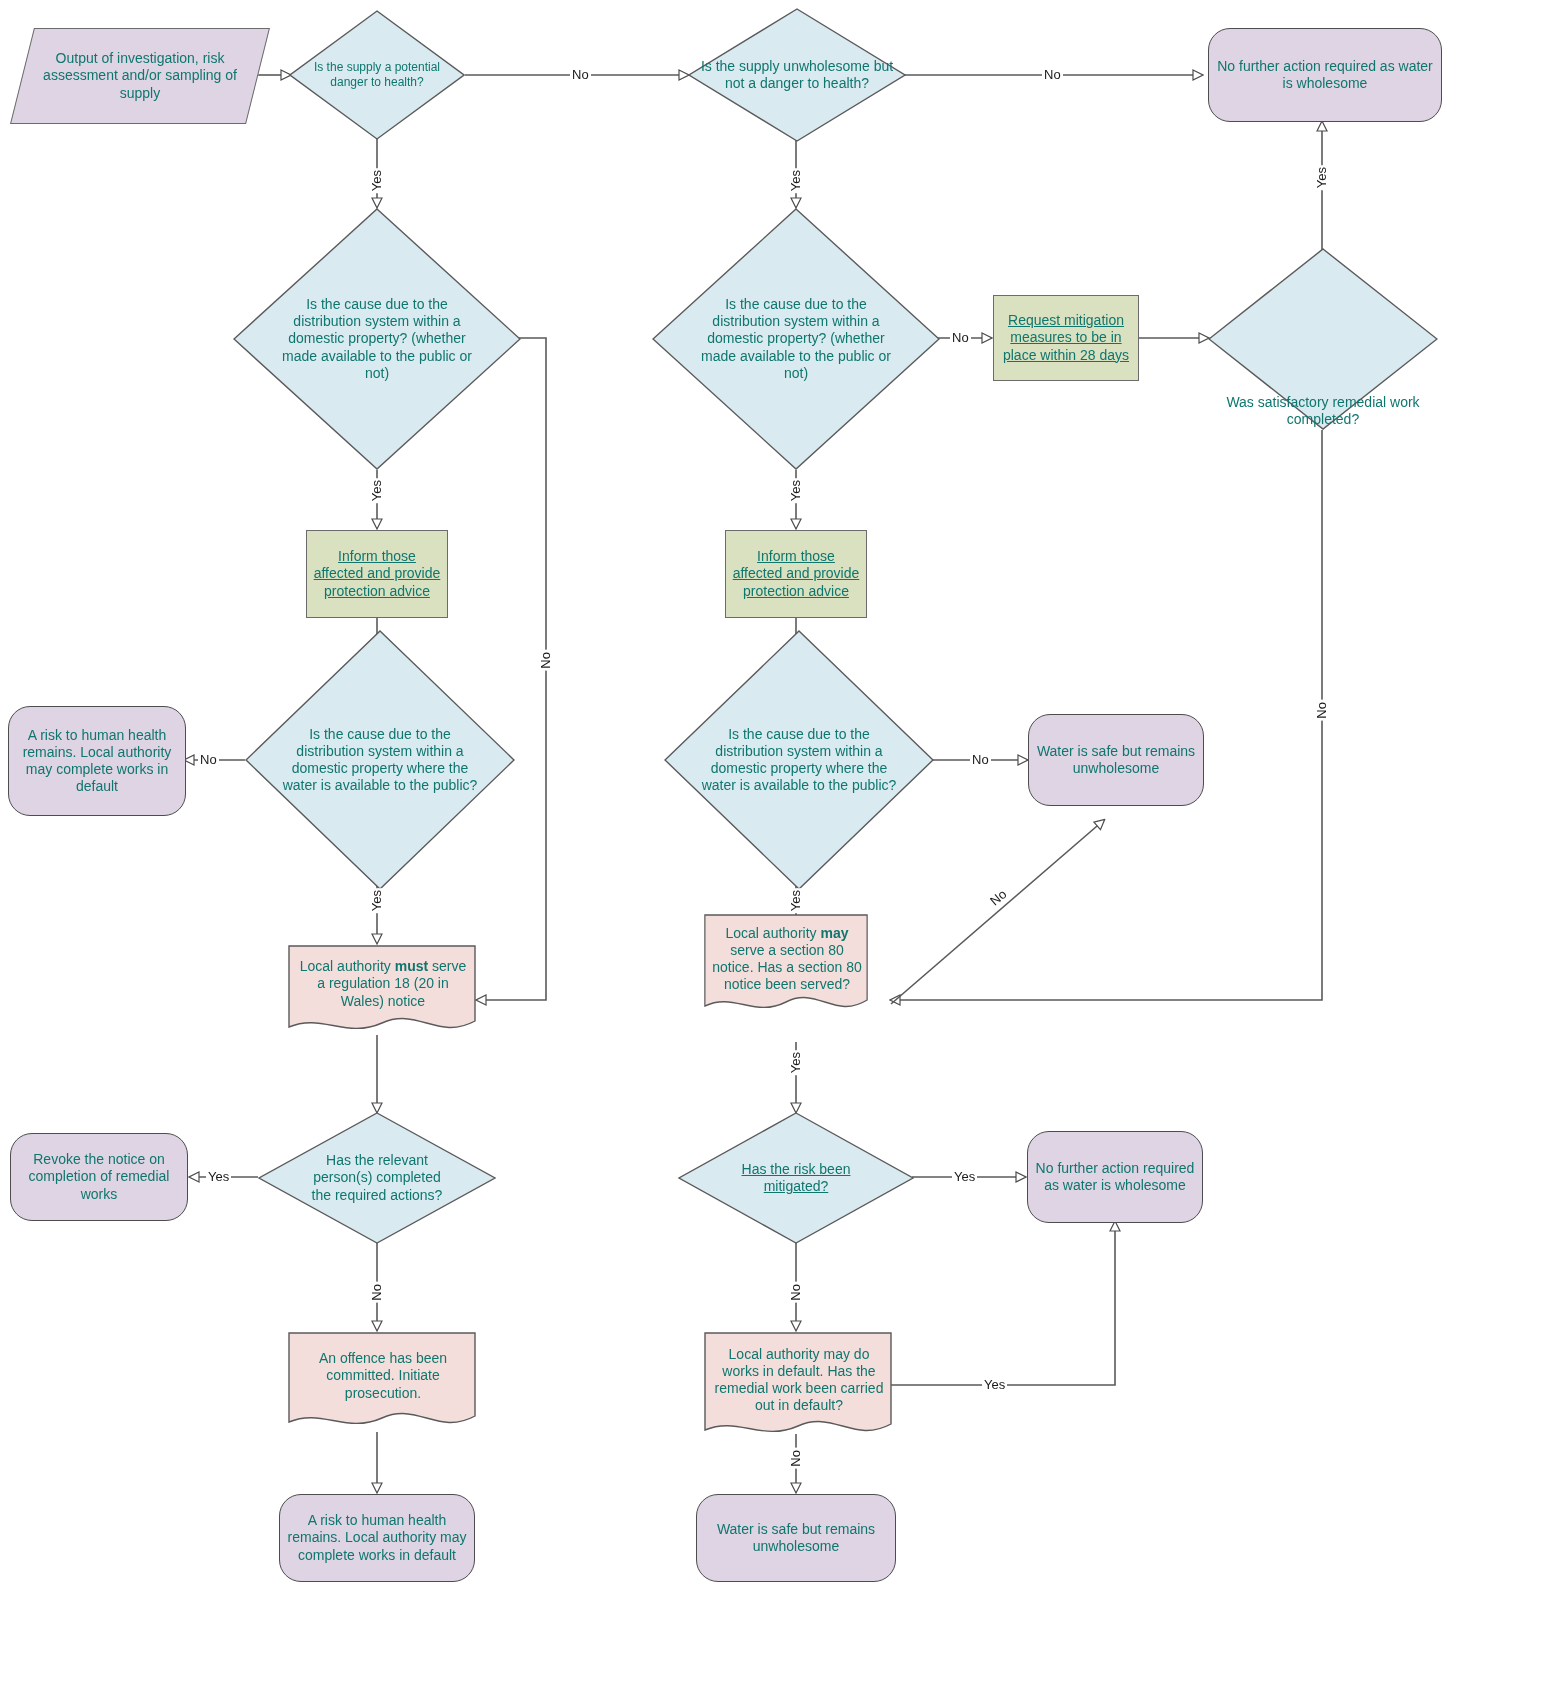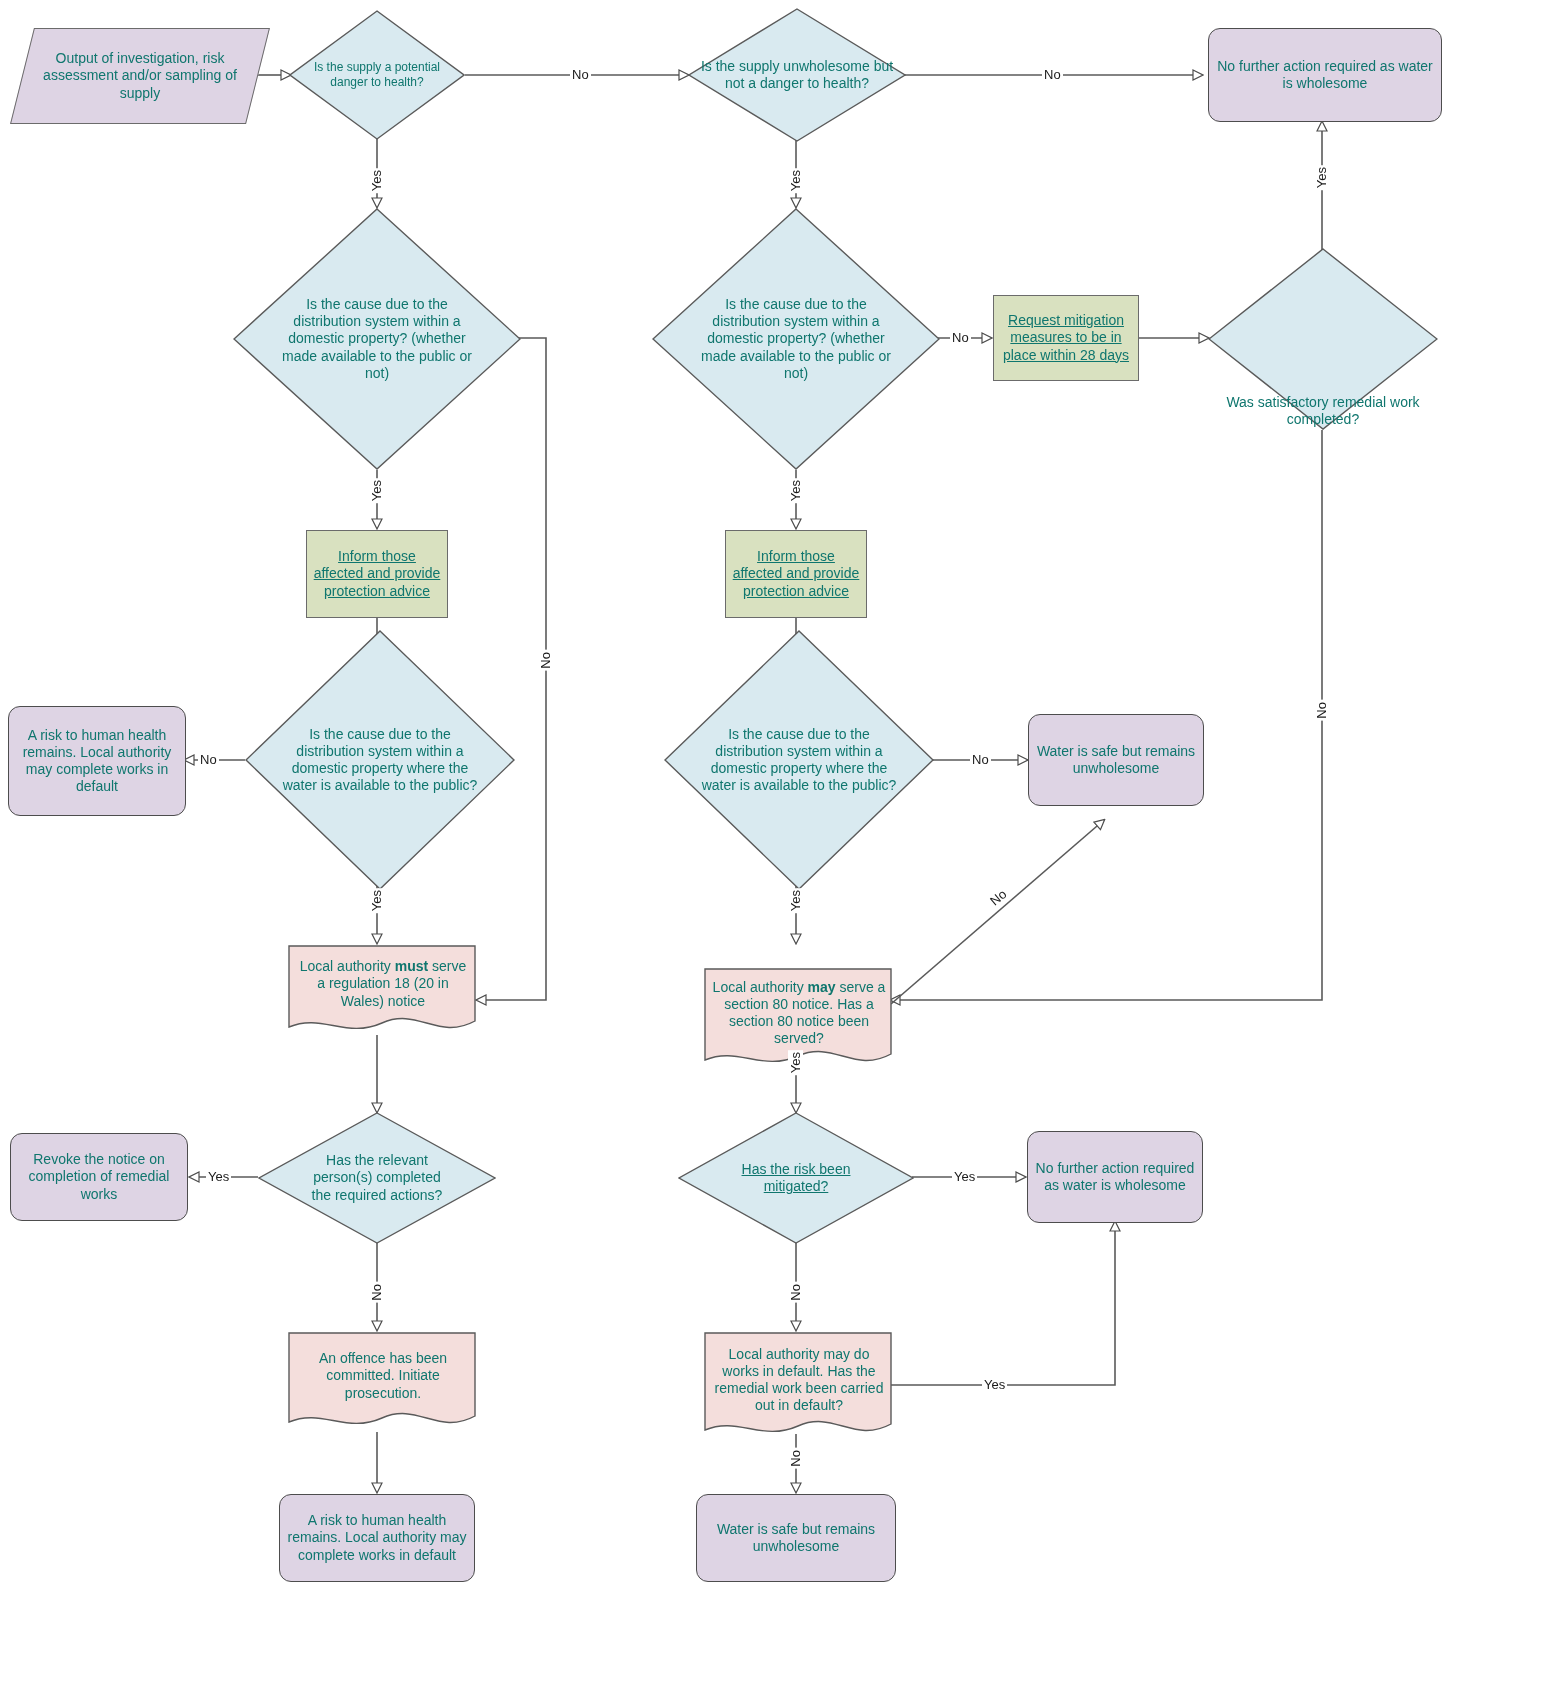--- a/index.html
+++ b/index.html
@@ -17,21 +17,21 @@
 
   
   .diamond{background:transparent;}
   .diamond .dm{position:absolute;left:0;top:0;width:100%;height:100%;}
   .diamond .txt{position:relative;z-index:2;}
 
   
   .proc{background:#d9e1c0;border:1px solid #6b6b6b;text-decoration:underline;}
 
   
-  .term{background:#ded4e4;border:1px solid #4d4d4d;border-radius:12px;}
+  .term{background:#ded4e4;border:1px solid #4d4d4d;border-radius:22px;}
 
   
   .doc{background:transparent;}
   .doc .dc{position:absolute;left:0;top:0;width:100%;height:100%;}
   .doc .txt{position:relative;z-index:2;padding-bottom:16px;padding-left:8px;}
 
   .lbl{position:absolute;background:#fff;color:#1a1a1a;font-size:13px;line-height:1;padding:1px 2px;white-space:nowrap;}
   .lbl.vert{writing-mode:vertical-rl;text-orientation:mixed;transform:rotate(180deg);padding:2px 1px;}
   .lbl.diag{transform:rotate(-40deg);transform-origin:center center;}
   b{font-weight:bold;}
@@ -185,21 +185,21 @@
     <span class="txt">Water is safe but remains unwholesome</span>
   </div>
 
   <div class="node doc" style="left:288px;top:945px;width:188px;height:92px;font-size:14px;">
     <svg class="dc" viewBox="0 0 188 92" preserveAspectRatio="none">
       <path d="M1,1 L187,1 L187,76 C150,96 130,62 94,78 C58,94 34,68 1,82 Z" fill="#f4dedc" stroke="#5a5a5a" stroke-width="1.4"></path>
     </svg>
     <span class="txt">Local authority <b>must</b> serve a regulation 18 (20 in Wales) notice</span>
   </div>
 
-  <div class="node doc" style="left:704px;top:968px;width:188px;height:104px;font-size:14px;">
+  <div class="node doc" style="left:704px;top:914px;width:164px;height:104px;font-size:14px;">
     <svg class="dc" viewBox="0 0 188 104" preserveAspectRatio="none">
       <path d="M1,1 L187,1 L187,86 C150,106 130,72 94,88 C58,104 34,78 1,92 Z" fill="#f4dedc" stroke="#5a5a5a" stroke-width="1.4"></path>
     </svg>
     <span class="txt">Local authority <b>may</b> serve a section 80 notice. Has a section 80 notice been served?</span>
   </div>
 
   <div class="node term" style="left:10px;top:1133px;width:178px;height:88px;font-size:14px;align-items:center;">
     <span class="txt">Revoke the notice on completion of remedial works</span>
   </div>
 

